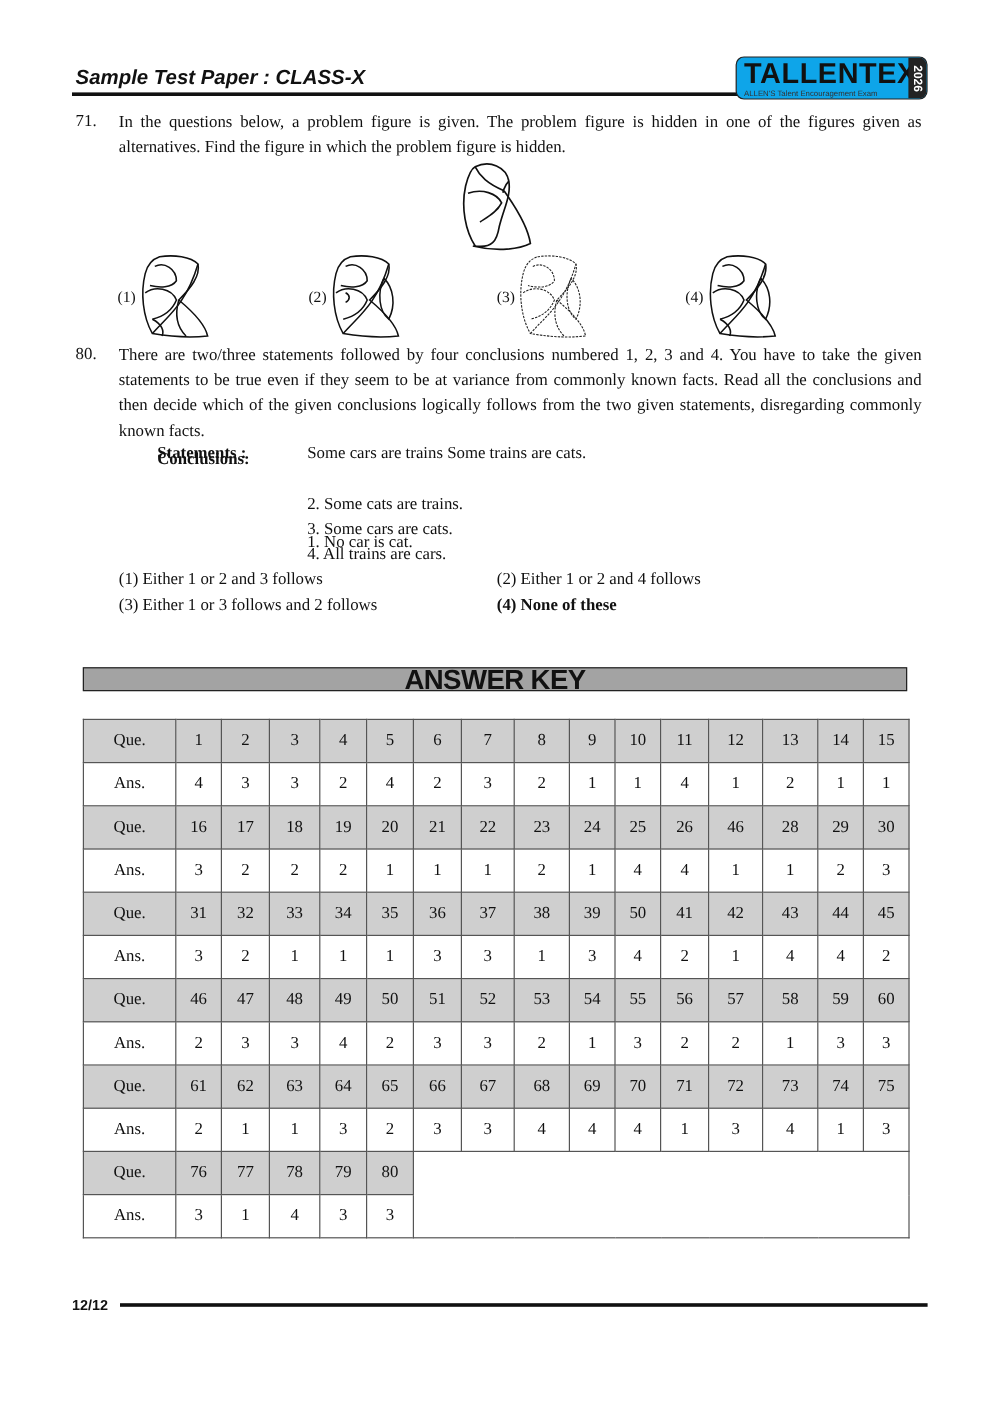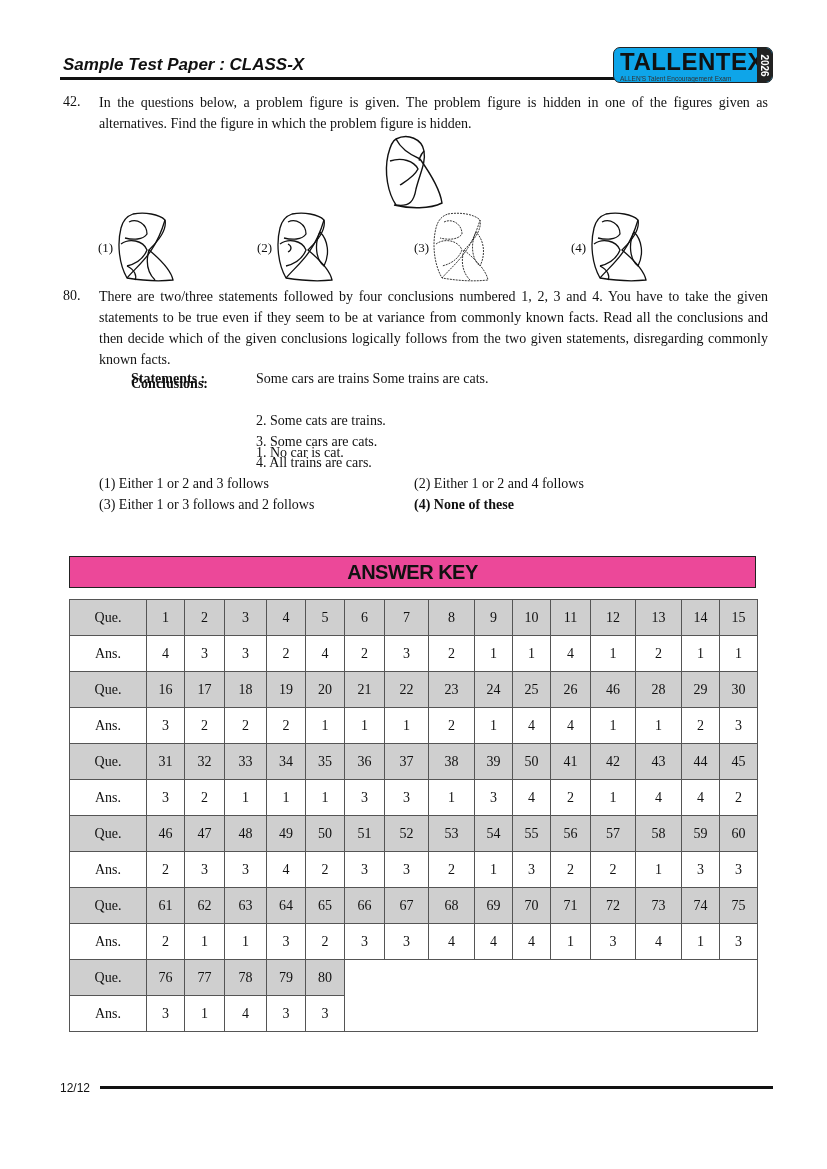--- a/index.html
+++ b/index.html
@@ -16,46 +16,46 @@
 
     .q-num { position: absolute; left: 63px; font-size: 14px; }
     .q-text { position: absolute; left: 99px; width: 669px; font-size: 14px; line-height: 21px; text-align: justify; }
 
     .fig { position: absolute; }
     .opt-label { position: absolute; font-size: 13px; }
     .stmt-key { position: absolute; left: 99px; font-weight: bold; font-size: 14px; margin-left: 32px; }
     .stmt-val { position: absolute; left: 256px; font-size: 14px; }
     .choice { position: absolute; font-size: 14px; }
 
-    .ak-title { position: absolute; left: 69px; top: 556px; width: 687px; height: 32px; box-sizing: border-box; border: 1.5px solid #222; background: #ec4899; display: flex; align-items: center; justify-content: center; font-family: "Liberation Sans", sans-serif; font-weight: bold; font-size: 20px; letter-spacing: -0.5px; }
+    .ak-title { position: absolute; left: 69px; top: 556px; width: 687px; height: 20px; box-sizing: border-box; border: 1.5px solid #222; background: #a3a3a3; display: flex; align-items: center; justify-content: center; font-family: "Liberation Sans", sans-serif; font-weight: bold; font-size: 23px; letter-spacing: -0.5px; }
 
     table.ak { position: absolute; left: 69px; top: 599px; border-collapse: collapse; font-size: 14px; }
     table.ak td { border: 1px solid #555; text-align: center; padding: 0; height: 36px; box-sizing: border-box; }
     table.ak tr.que td { background: #cfcfcf; }
     table.ak tr.ans td { background: #ffffff; }
     table.ak td.empty { background: #ffffff !important; border-left: 1px solid #555; }
     table.ak { border: 1.5px solid #333; padding-left: 32px; }
 
-    .footer-page { position: absolute; left: 60px; top: 1081px; font-family: "Liberation Sans", sans-serif; font-weight: normal; font-size: 12px; }
+    .footer-page { position: absolute; left: 60px; top: 1081px; font-family: "Liberation Sans", sans-serif; font-weight: bold; font-size: 12px; }
     .footer-rule { position: absolute; left: 100px; top: 1086px; width: 673px; height: 3px; background: #111; }
   </style>
 </head>
 <body>
 
 <div class="header-title">Sample Test Paper : CLASS-X</div>
 <div class="header-rule"></div>
 <div class="logo">
   <div class="logo-main">TALLENTEX</div>
   <div class="logo-sub">ALLEN'S Talent Encouragement Exam</div>
   <div class="logo-year">
       <span>2026</span>
     </div>
 </div>
 
-<div class="q-num" style="top:94px;">42.</div>
+<div class="q-num" style="top:94px;">71.</div>
 <div class="q-text" style="top:92px;">In the questions below, a problem figure is given. The problem figure is hidden in one of the figures given as alternatives. Find the figure in which the problem figure is hidden.</div>
 
 <svg class="fig" style="left:380px; top:133px;" width="70" height="80" viewBox="0 0 70 80">
   <g fill="none" stroke="#111" stroke-width="1.4">
     <path d="M16 6 C28 0 42 6 44 18 C46 30 40 40 36 56 C34 68 30 74 16 72 C8 60 4 40 8 22 C10 14 12 8 16 6 Z"></path>
     <path d="M16 6 C20 14 26 20 40 26"></path>
     <path d="M40 26 C50 40 60 56 62 70 C50 76 30 76 14 72"></path>
     <path d="M10 28 C22 24 34 28 38 36 C34 44 26 48 20 52"></path>
     <path d="M44 18 C40 22 38 30 40 26"></path>
   </g>

